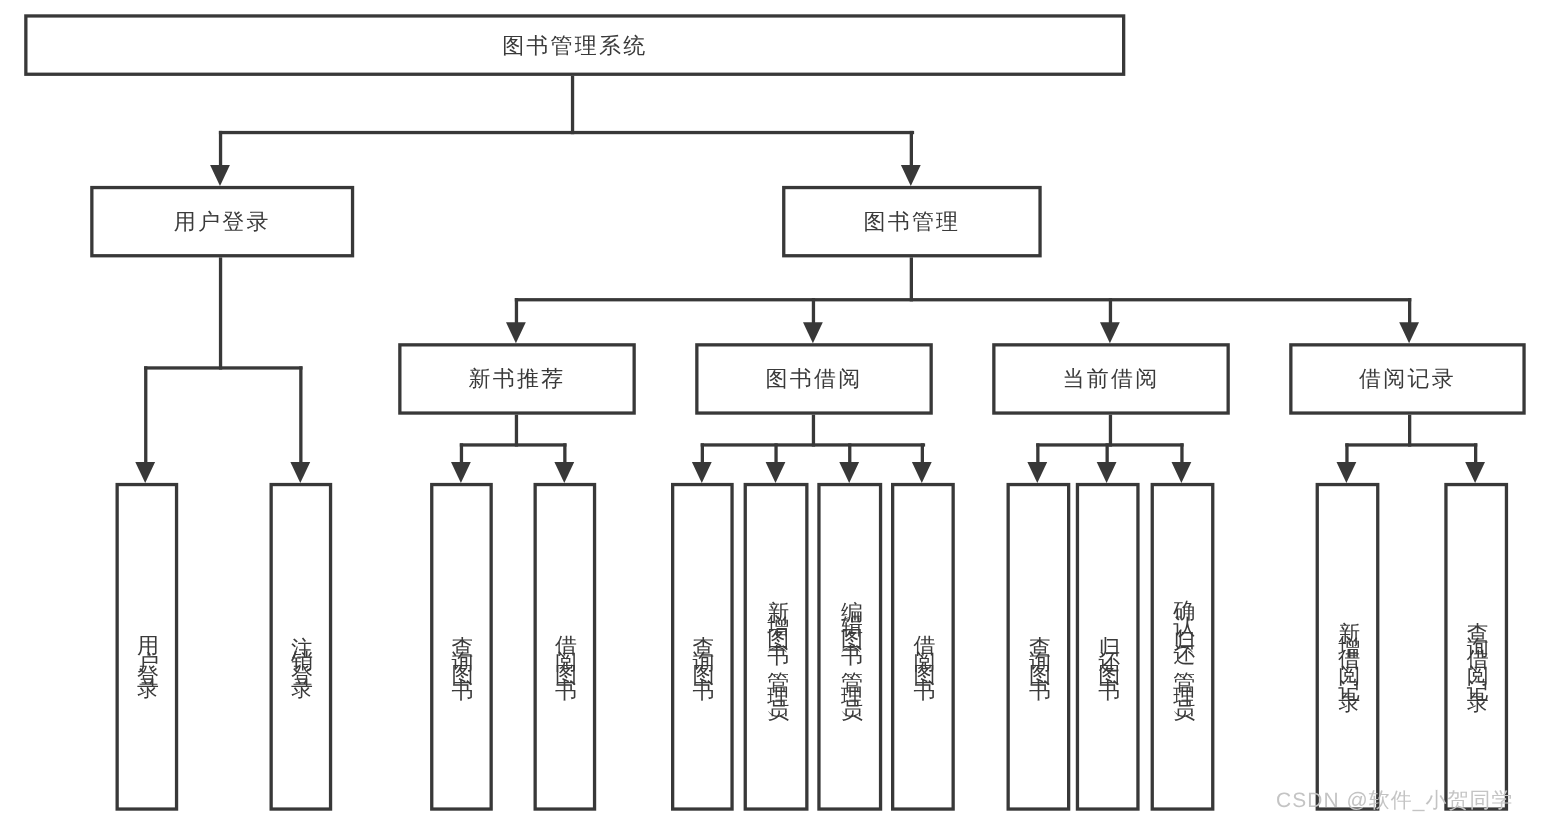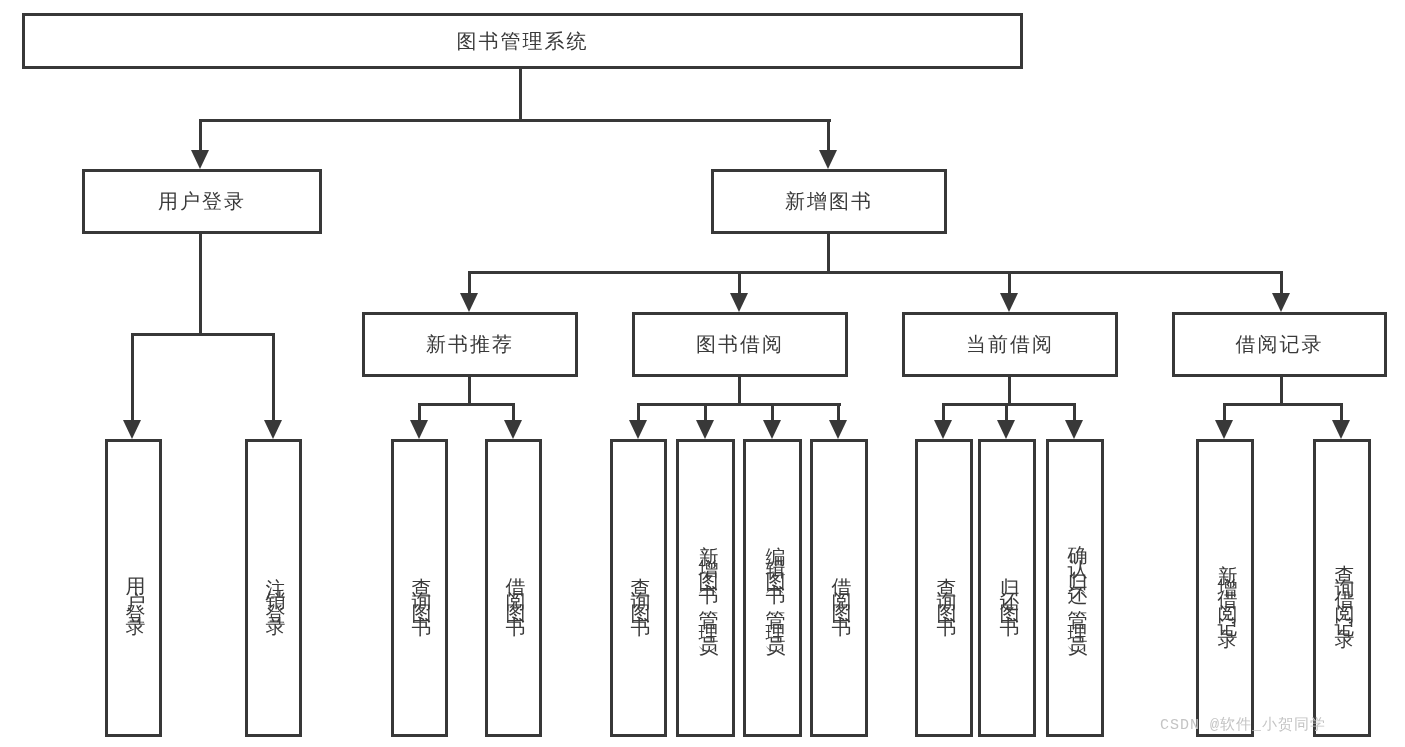--- a/index.html
+++ b/index.html
@@ -1,18 +1,18 @@
 <!DOCTYPE html>
 <html><head>
 <meta charset="utf-8">
 <style>
   html,body { margin:0; padding:0; background:#ffffff; }
   .canvas {
     position:relative; width:1405px; height:747px; background:#ffffff;
-    font-family:Liberation Mono, monospace;
+    font-family:Liberation Sans, sans-serif;
     color:#3a3a3a; overflow:hidden;
   }
   .box {
     position:absolute; box-sizing:border-box;
     border:3px solid #383838; background:#ffffff;
   }
   .hbox {
     display:flex; align-items:center; justify-content:center;
     font-size:20px; letter-spacing:2px; white-space:nowrap;
   }
@@ -22,32 +22,32 @@
     line-height:50px;
   }
   .ln { position:absolute; display:block; background:#383838; }
   .ar {
     position:absolute; display:block; width:0; height:0;
     border-left:9px solid transparent; border-right:9px solid transparent;
     border-top:19px solid #383838;
   }
   .watermark {
     position:absolute; left:1160px; top:715px; z-index:5;
-    font-size:15px; color:#c4c4c4; letter-spacing:1px; white-space:nowrap;
+    font-size:19px; color:#c4c4c4; letter-spacing:1px; white-space:nowrap;
   }
 </style>
 </head>
 <body>
 
 <div class="canvas">
 
   <div class="box hbox" style="left:22px;top:13px;width:1001px;height:56px">图书管理系统</div>
 
   <div class="box hbox" style="left:82px;top:169px;width:240px;height:65px">用户登录</div>
-  <div class="box hbox" style="left:711px;top:169px;width:236px;height:65px">新增图书</div>
+  <div class="box hbox" style="left:711px;top:169px;width:236px;height:65px">图书管理</div>
 
   <div class="box hbox" style="left:632px;top:312px;width:216px;height:65px">图书借阅</div>
   <div class="box hbox" style="left:362px;top:312px;width:216px;height:65px">新书推荐</div>
   <div class="box hbox" style="left:1172px;top:312px;width:215px;height:65px">借阅记录</div>
   <div class="box hbox" style="left:902px;top:312px;width:216px;height:65px">当前借阅</div>
 
   <div class="box vbox" style="left:105px;top:439px;width:57px;height:298px">用户登录</div>
   <div class="box vbox" style="left:245px;top:439px;width:57px;height:298px">注销登录</div>
 
   <div class="box vbox" style="left:391px;top:439px;width:57px;height:298px">查询图书</div>

